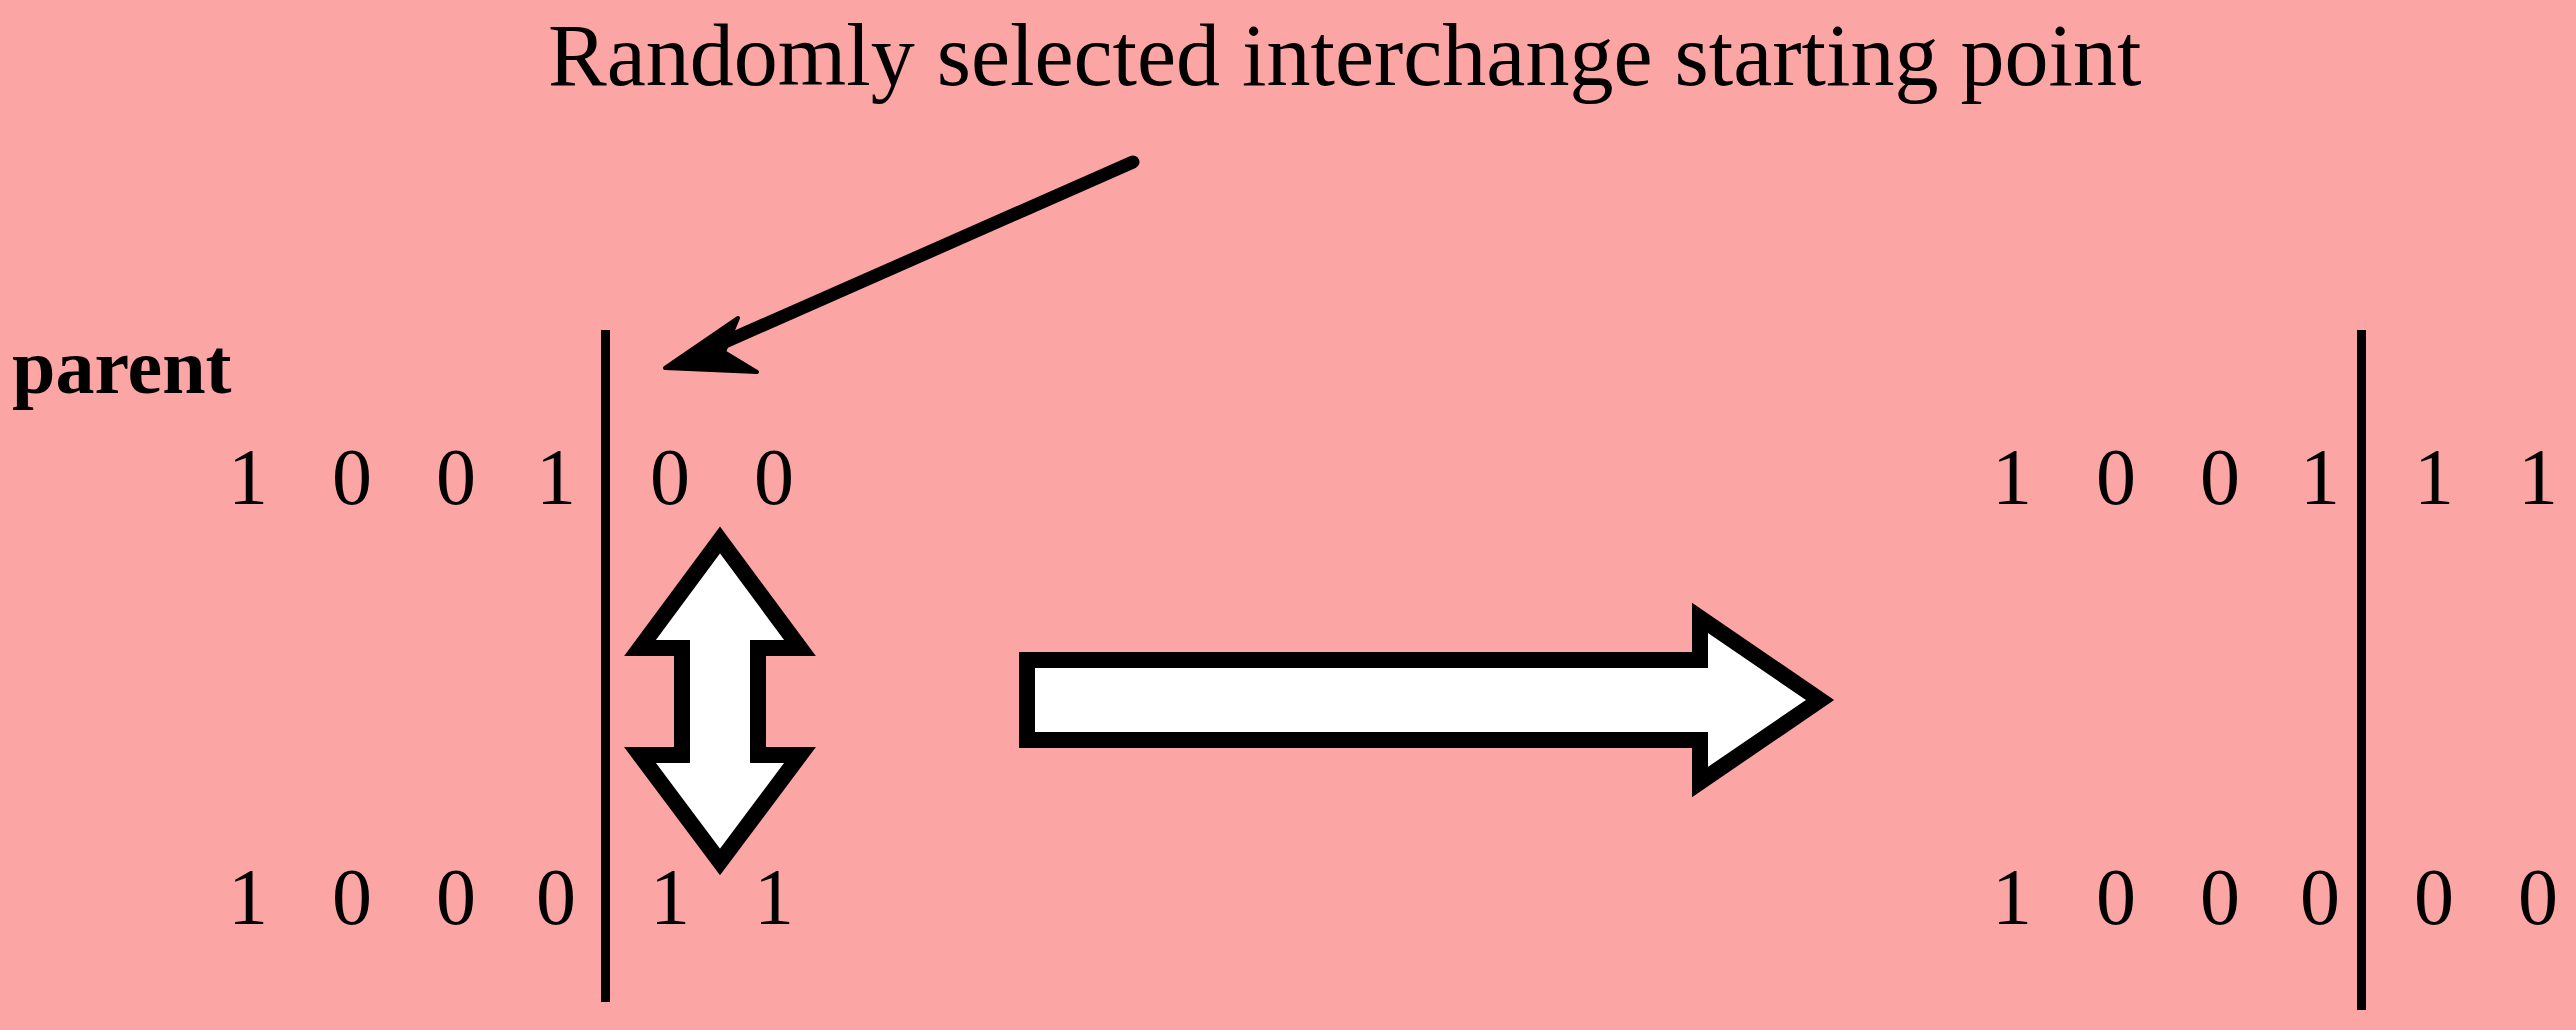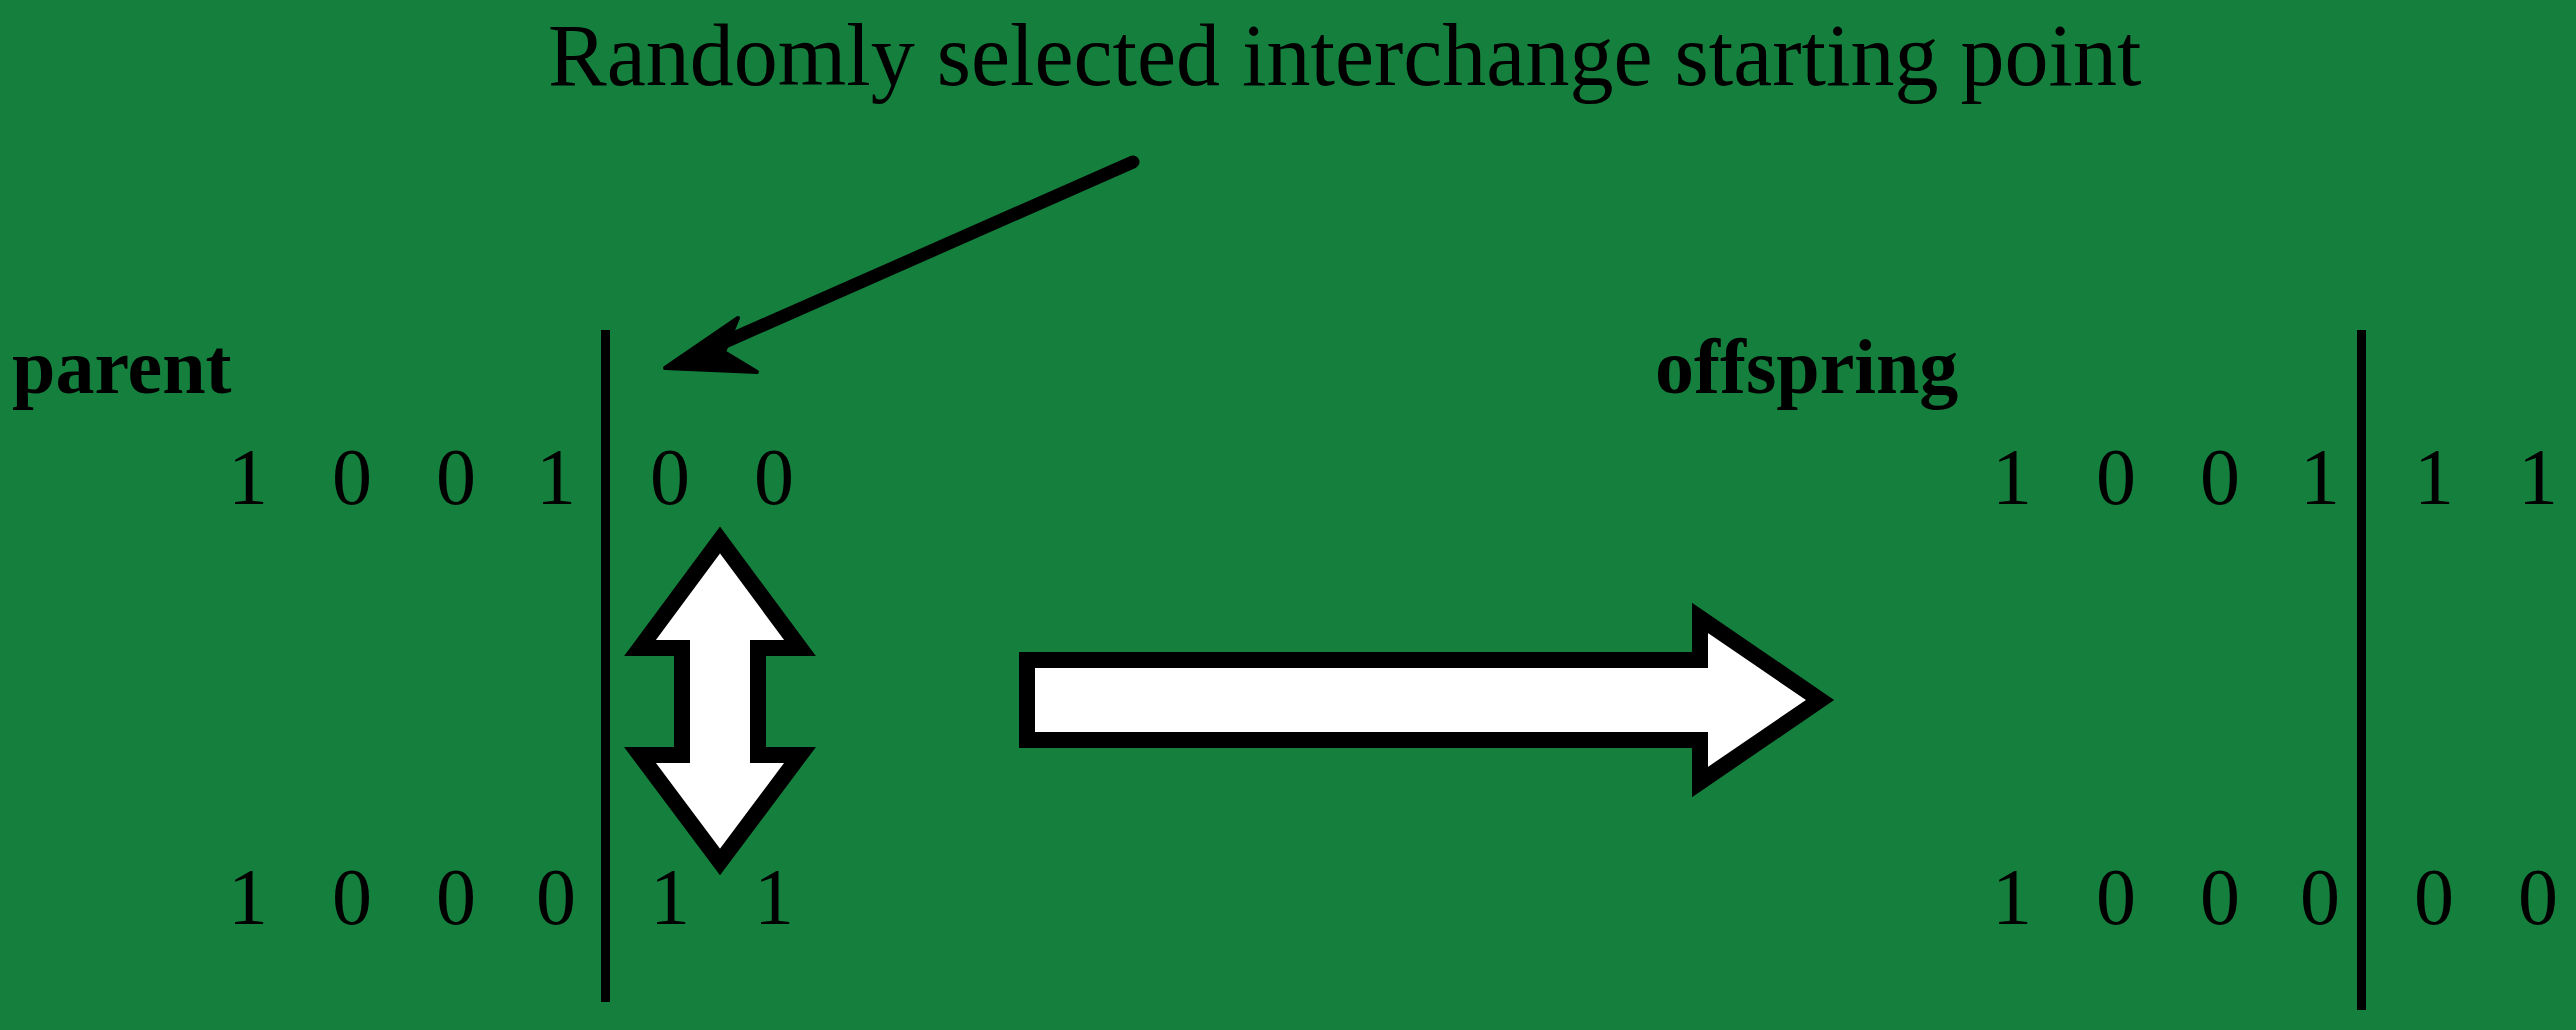--- a/index.html
+++ b/index.html
@@ -8,21 +8,21 @@
     background: #ffffff;
   }
   body {
     font-family: "Liberation Serif", "DejaVu Serif", serif;
     color: #000000;
   }
   #stage {
     position: relative;
     width: 2576px;
     height: 1030px;
-    background: #15803d;
+    background: #fca5a5;
     overflow: hidden;
   }
 
   
   .title {
     position: absolute;
     left: 548px;
     top: 4px;
     width: 1990px;
     font-size: 88px;
@@ -132,21 +132,20 @@
       <span class="bit">1</span>
     </span>
   </div>
 
   <svg class="overlay" viewBox="0 0 2576 1030" xmlns="http://www.w3.org/2000/svg">
     <polygon points="720,540 800,648 758,648 758,755 800,755 720,862 640,755 682,755 682,648 640,648" fill="#ffffff" stroke="#000000" stroke-width="16" stroke-linejoin="miter"></polygon>
 
     <polygon points="1027,660 1700,660 1700,618 1820,700 1700,782 1700,740 1027,740" fill="#ffffff" stroke="#000000" stroke-width="16" stroke-linejoin="miter"></polygon>
   </svg>
 
-  <div class="grp-label offspring">offspring</div>
 
   <div class="divider offspring-div"></div>
 
   <div class="chrom offspring-top">
     <span class="seg-left">
       <span class="bit">1</span>
       <span class="bit">0</span>
       <span class="bit">0</span>
       <span class="bit tight">1</span>
     </span>

